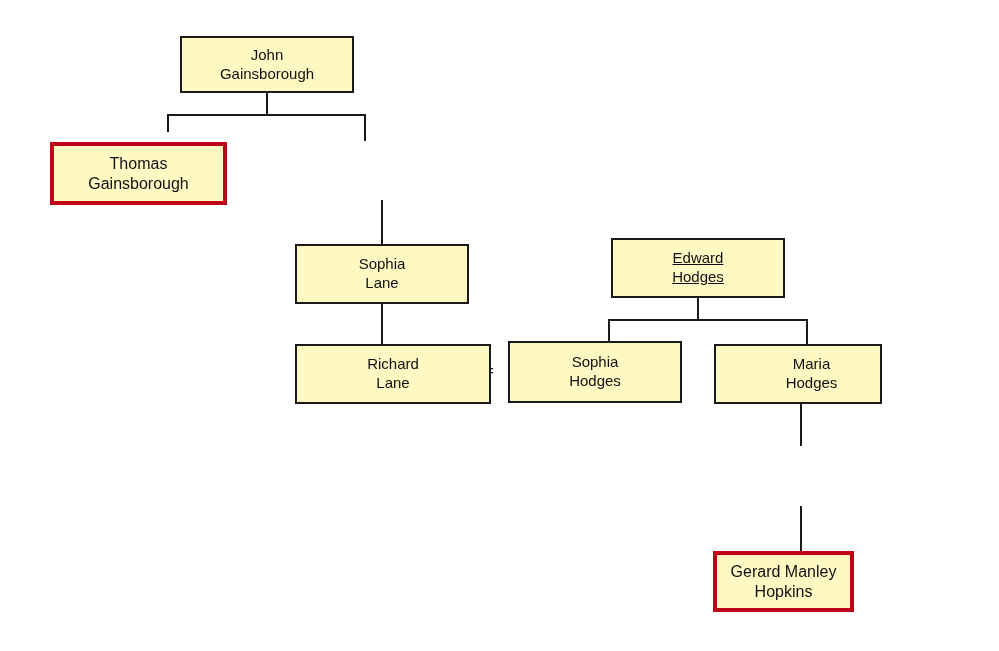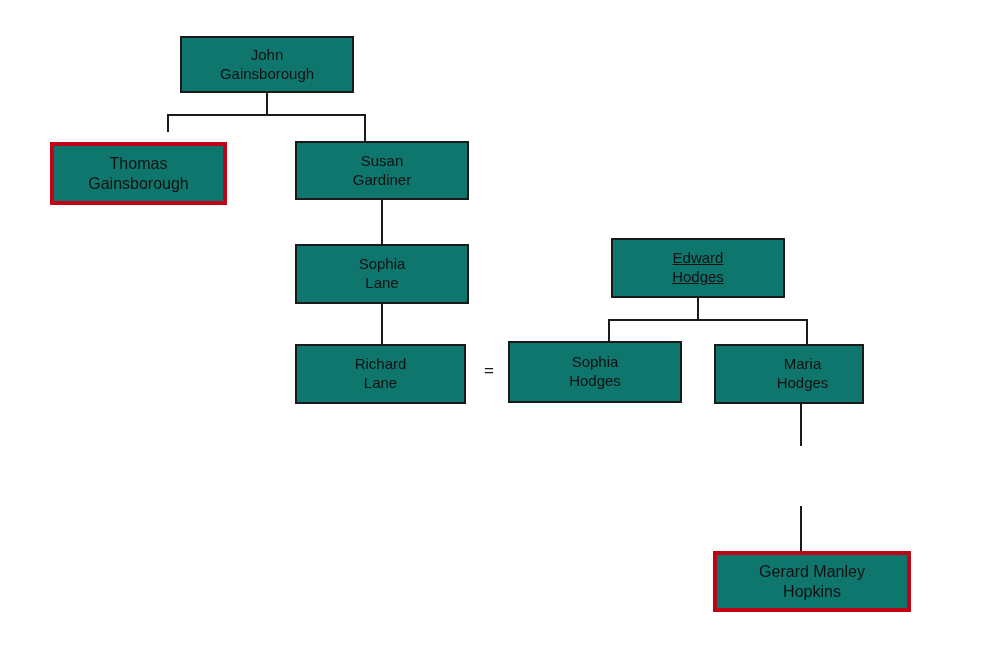--- a/index.html
+++ b/index.html
@@ -11,21 +11,21 @@
     position: relative;
     width: 999px;
     height: 651px;
     background: #ffffff;
     font-family: "Liberation Sans", "DejaVu Sans", sans-serif;
     overflow: hidden;
   }
   .node {
     position: absolute;
     box-sizing: border-box;
-    background: #0f766e;
+    background: #fef9c3;
     display: flex;
     align-items: center;
     justify-content: center;
     text-align: center;
     line-height: 1.25;
     color: #111111;
     font-size: 15px;
     white-space: pre-line;
   }
   .node.plain {
@@ -68,27 +68,25 @@
     <div class="edge edge-h" style="left: 608px; top: 319px; width: 200px; background: rgb(26, 26, 26);"></div>
     <div class="edge edge-v" style="left: 608px; top: 319px; height: 22px; background: rgb(26, 26, 26);"></div>
     <div class="edge edge-v" style="left: 806px; top: 319px; height: 25px; background: rgb(26, 26, 26);"></div>
     <div class="edge edge-v" style="left: 800px; top: 404px; height: 42px; background: rgb(26, 26, 26);"></div>
     <div class="edge edge-v" style="left: 800px; top: 506px; height: 45px; background: rgb(26, 26, 26);"></div>
     <div class="marriage" style="left: 484px; top: 362px;">=</div>
     <div class="node plain" style="left: 180px; top: 36px; width: 174px; height: 57px; border-color: rgb(26, 26, 26);"><span class="node-label">John
 Gainsborough</span></div>
     <div class="node highlight" style="left: 50px; top: 142px; width: 177px; height: 63px; border-color: rgb(192, 4, 24);"><span class="node-label">Thomas
 Gainsborough</span></div>
-    <div class="node plain" style="left: 295px; top: 141px; width: 174px; height: 59px; border-color: rgb(26, 26, 26);"><span class="node-label">Susan
-Gardiner</span></div>
     <div class="node plain" style="left: 295px; top: 244px; width: 174px; height: 60px; border-color: rgb(26, 26, 26);"><span class="node-label">Sophia
 Lane</span></div>
-    <div class="node plain" style="left: 295px; top: 344px; width: 171px; height: 60px; border-color: rgb(26, 26, 26);"><span class="node-label">Richard
+    <div class="node plain" style="left: 295px; top: 344px; width: 196px; height: 60px; border-color: rgb(26, 26, 26);"><span class="node-label">Richard
 Lane</span></div>
     <div class="node plain" style="left: 611px; top: 238px; width: 174px; height: 60px; border-color: rgb(26, 26, 26); text-decoration: underline;"><span class="node-label">Edward
 Hodges</span></div>
     <div class="node plain" style="left: 508px; top: 341px; width: 174px; height: 62px; border-color: rgb(26, 26, 26);"><span class="node-label">Sophia
 Hodges</span></div>
-    <div class="node plain" style="left: 714px; top: 344px; width: 150px; height: 60px; border-color: rgb(26, 26, 26); padding-left: 27px;"><span class="node-label">Maria
+    <div class="node plain" style="left: 714px; top: 344px; width: 168px; height: 60px; border-color: rgb(26, 26, 26); padding-left: 27px;"><span class="node-label">Maria
 Hodges</span></div>
-    <div class="node highlight" style="left: 713px; top: 551px; width: 198px; height: 61px; border-color: rgb(192, 4, 24);"><span class="node-label">Gerard Manley
+    <div class="node highlight" style="left: 713px; top: 551px; width: 141px; height: 61px; border-color: rgb(192, 4, 24);"><span class="node-label">Gerard Manley
 Hopkins</span></div>
   </div>
 
 </body></html>

